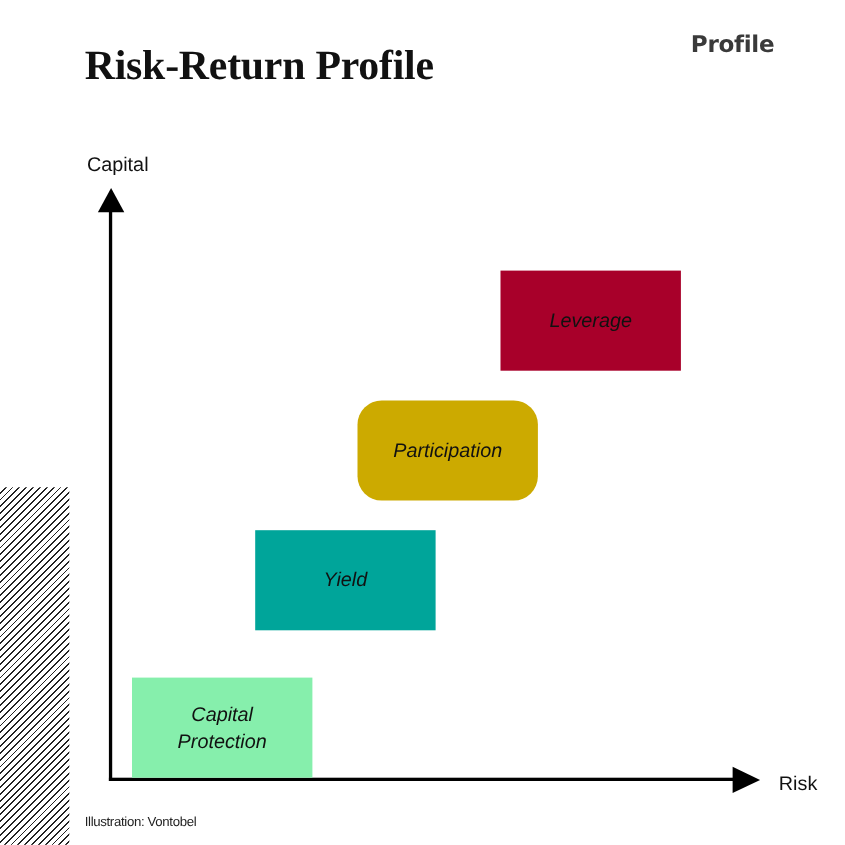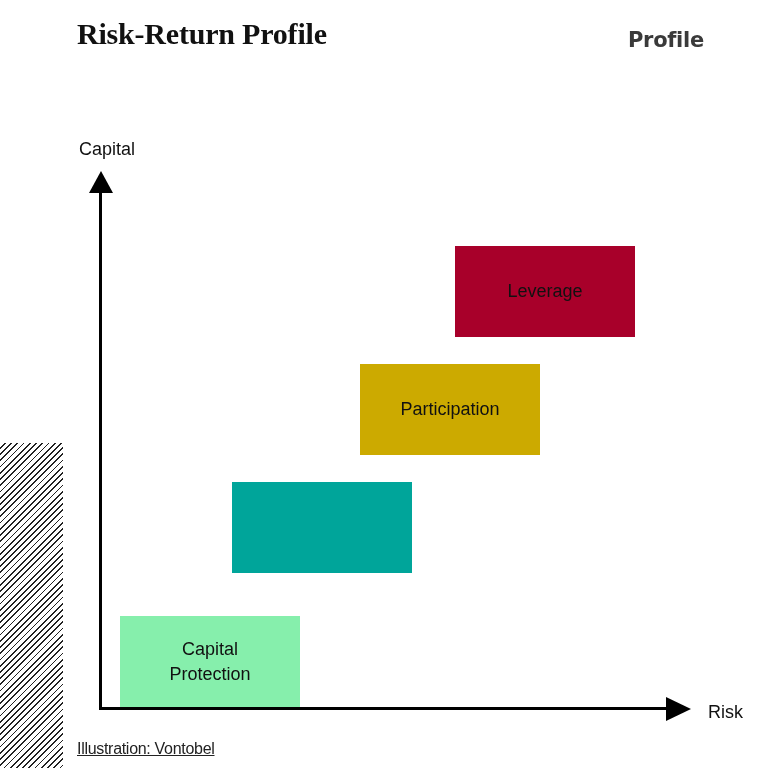--- a/index.html
+++ b/index.html
@@ -2,23 +2,23 @@
 <html><head>
   <meta charset="utf-8">
   <style>
     html, body { margin: 0; padding: 0; }
     body {
       width: 768px; height: 768px; position: relative; overflow: hidden;
       background: #ffffff;
       font-family: "Liberation Sans", sans-serif;
     }
     .title {
-      position: absolute; left: 77px; top: 16px;
+      position: absolute; left: 77px; top: 43px;
       font-family: "Liberation Serif", serif; font-weight: bold;
-      font-size: 30px; line-height: 35px; color: #111111;
+      font-size: 38px; line-height: 35px; color: #111111;
       letter-spacing: -0.2px;
     }
     .title span { display: block; white-space: nowrap; }
     .logo {
       position: absolute; left: 628px; top: 28px;
       font-family: "DejaVu Sans", sans-serif; font-weight: bold;
       font-size: 21px; color: #3a3a3a; letter-spacing: -0.3px;
     }
     .hatch {
       position: absolute; left: 0; top: 443px; width: 63px; height: 325px;
@@ -41,29 +41,28 @@
     .x-axis {
       position: absolute; left: 99px; top: 707px; width: 570px; height: 3px;
       background: #000000;
     }
     .x-arrow {
       position: absolute; left: 666px; top: 697px; width: 0; height: 0;
       border-top: 12px solid transparent; border-bottom: 12px solid transparent;
       border-left: 25px solid #000000;
     }
     .box {
-      position: absolute; width: 180px; height: 91px;
+      position: absolute; width: 164px; height: 91px;
       display: flex; align-items: center; justify-content: center;
-      text-align: center; font-size: 18px; line-height: 25px; color: #111111;
+      text-align: center; font-size: 18px; line-height: 25px; color: #111111; font-style: italic;
     }
     .box span { display: block; }
     .caption {
-      position: absolute; left: 77px; top: 740px; font-size: 16px; color: #222222;
+      position: absolute; left: 77px; top: 740px; font-size: 12px; color: #222222;
       letter-spacing: -0.3px;
-      text-decoration: underline;
     }
   </style>
 </head>
 <body>
 
 <div class="title">
   <span>Risk-Return Profile</span>
 </div>
 
 <div class="logo">Profile</div>
@@ -80,24 +79,25 @@
 
 <div class="box" style="left:120px; top:616px; background:#86efac;">
   <div>
     <span>Capital</span>
     <span>Protection</span>
   </div>
 </div>
 
 <div class="box" style="left:232px; top:482px; background:#00A59A;">
   <div>
+    <span>Yield</span>
   </div>
 </div>
 
-<div class="box" style="left:360px; top:364px; background:#CCAA00;">
+<div class="box" style="left:325px; top:364px; background:#CCAA00;border-radius:22px;">
   <div>
     <span>Participation</span>
   </div>
 </div>
 
 <div class="box" style="left:455px; top:246px; background:#A8002A;">
   <div>
     <span>Leverage</span>
   </div>
 </div>

